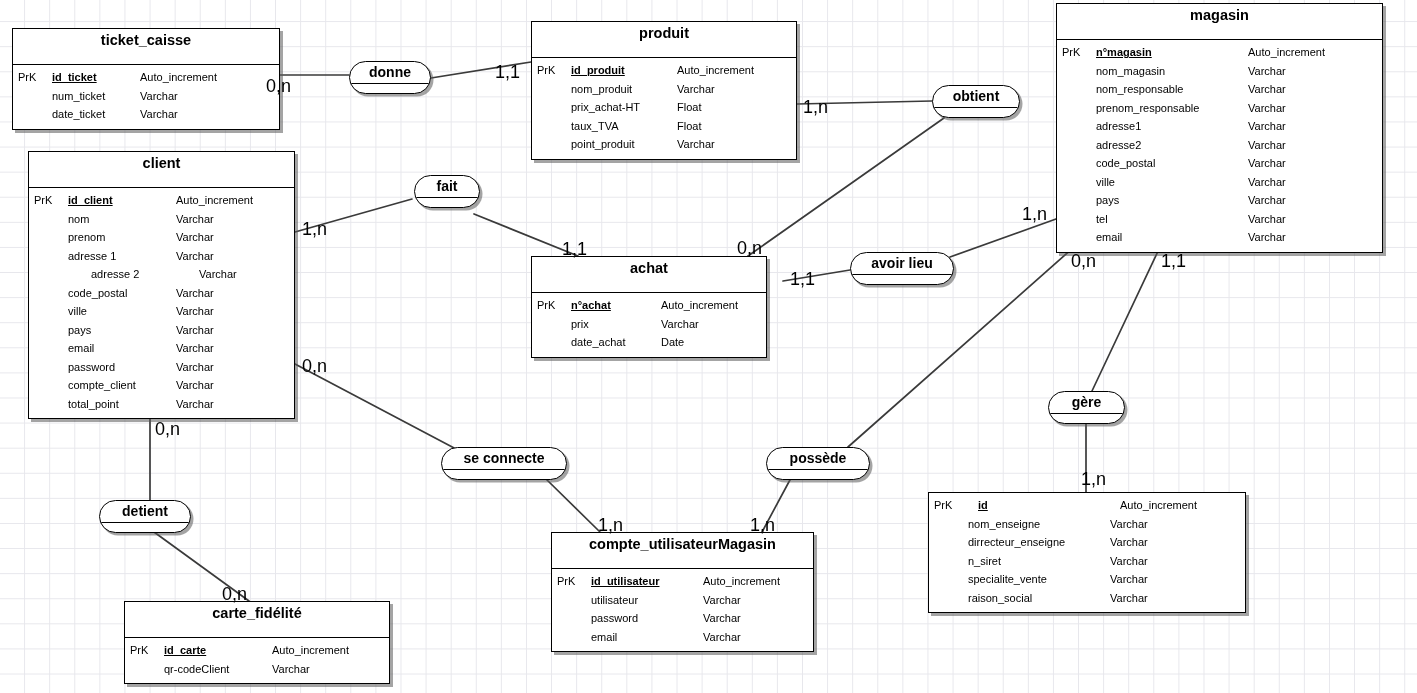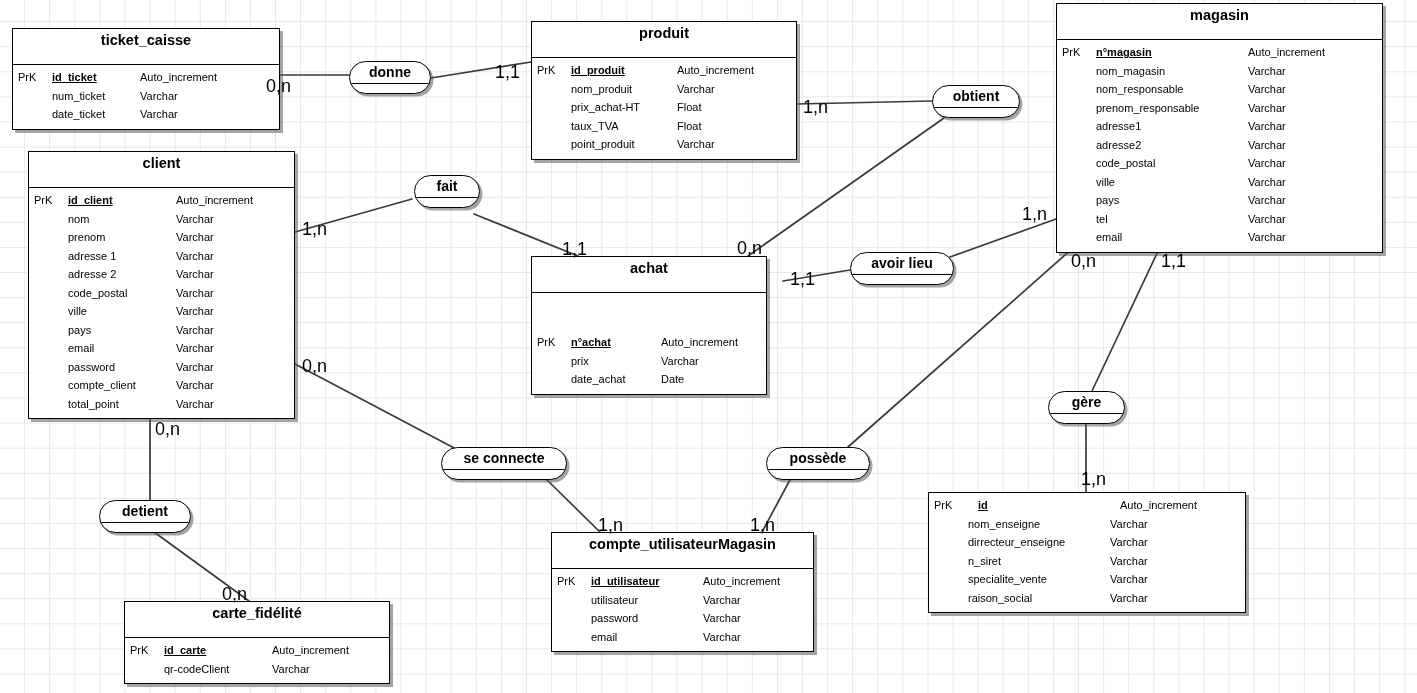--- a/index.html
+++ b/index.html
@@ -256,21 +256,21 @@
             <span class="attr-name" style="width: 108px;">prenom</span>
             <span class="attr-type">Varchar</span>
           </div>
           <div class="attr-row">
             <span class="attr-key"></span>
             <span class="attr-name" style="width: 108px;">adresse 1</span>
             <span class="attr-type">Varchar</span>
           </div>
           <div class="attr-row">
             <span class="attr-key"></span>
-            <span class="attr-name" style="width: 108px;">adresse 2</span>
+            <span class="attr-name" style="width: 108px; margin-left: 23px;">adresse 2</span>
             <span class="attr-type">Varchar</span>
           </div>
           <div class="attr-row">
             <span class="attr-key"></span>
             <span class="attr-name" style="width: 108px;">code_postal</span>
             <span class="attr-type">Varchar</span>
           </div>
           <div class="attr-row">
             <span class="attr-key"></span>
             <span class="attr-name" style="width: 108px;">ville</span>
@@ -301,21 +301,21 @@
             <span class="attr-name" style="width: 108px;">total_point</span>
             <span class="attr-type">Varchar</span>
           </div>
         </div>
       </div>
       <div class="entity" style="left: 531px; top: 256px; width: 236px;">
         <div class="entity-title">achat</div>
         <div class="entity-body">
           <div class="attr-row pk">
             <span class="attr-key">PrK</span>
-            <span class="attr-name" style="width: 90px; margin-top: 37px;">n°achat</span>
+            <span class="attr-name" style="width: 90px;">n°achat</span>
             <span class="attr-type">Auto_increment</span>
           </div>
           <div class="attr-row">
             <span class="attr-key"></span>
             <span class="attr-name" style="width: 90px;">prix</span>
             <span class="attr-type">Varchar</span>
           </div>
           <div class="attr-row">
             <span class="attr-key"></span>
             <span class="attr-name" style="width: 90px;">date_achat</span>

